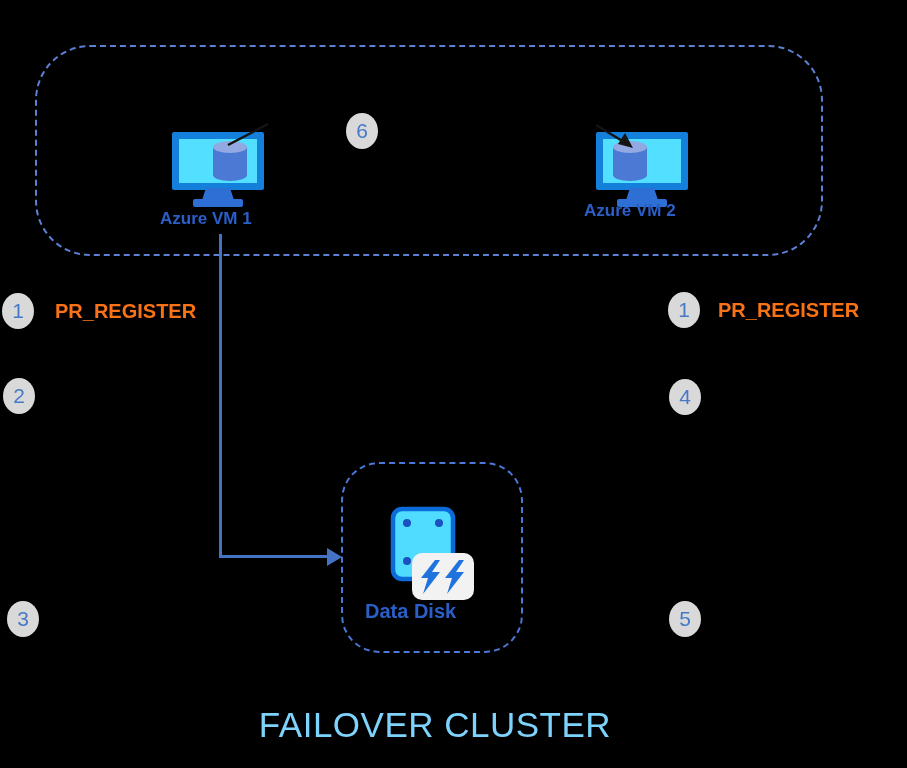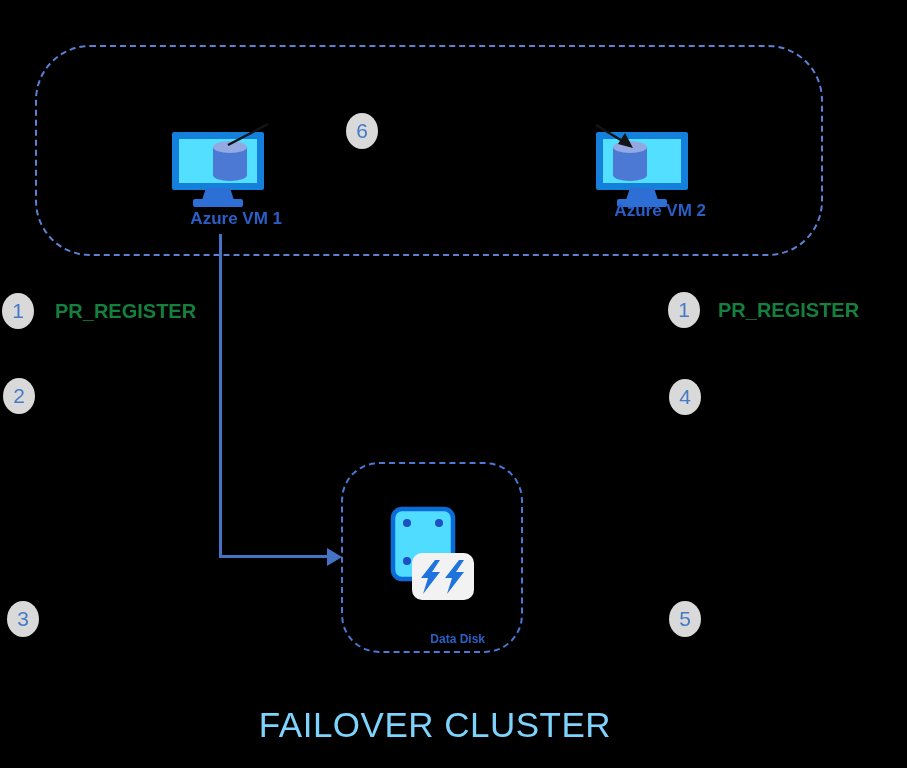--- a/index.html
+++ b/index.html
@@ -7,37 +7,37 @@
     position:relative;width:907px;height:768px;background:#000;overflow:hidden;
     font-family:"Liberation Sans",sans-serif;
   }
   .dashed-box{position:absolute;border:2px dashed #5C80D4;}
   #cluster-box{left:35px;top:45px;width:784px;height:207px;border-radius:55px;}
   #disk-box{left:341px;top:462px;width:178px;height:187px;border-radius:38px;border-color:#4B79D8;}
   .vm-icon{position:absolute;width:100px;height:86px;}
   #vm1-icon{left:170px;top:122px;}
   #vm2-icon{left:594px;top:122px;}
   #disk-icon{position:absolute;left:390px;top:506px;width:86px;height:96px;}
-  .icon-label{position:absolute;color:#2A5FC8;font-size:17px;font-weight:700;text-align:right;}
+  .icon-label{position:absolute;color:#2A5FC8;font-size:17px;font-weight:700;text-align:left;}
   #vm1-label{left:160px;top:209px;width:122px;}
   #vm2-label{left:584px;top:201px;width:122px;}
-  #disk-label{left:365px;top:632px;width:120px;font-size:12px;}
+  #disk-label{left:365px;top:600px;width:120px;font-size:20px;}
   .circle{
     position:absolute;width:32px;height:36px;border-radius:50%;background:#D9D9D9;
     color:#4779C7;font-size:21px;display:flex;align-items:center;justify-content:center;
   }
   #c6{left:346px;top:113px;}
   #cL1{left:2px;top:293px;}
   #cL2{left:3px;top:378px;}
   #cL3{left:7px;top:601px;}
   #cR1{left:668px;top:292px;}
   #cR4{left:669px;top:379px;}
   #cR5{left:669px;top:601px;}
   .step-text{
-    position:absolute;color:#15803d;font-size:20px;font-weight:600;line-height:29px;white-space:nowrap;
+    position:absolute;color:#f97316;font-size:20px;font-weight:600;line-height:29px;white-space:nowrap;
   }
   #tL1{left:55px;top:297px;}
   #tL2{left:55px;top:384px;}
   #tL3{left:59px;top:598px;}
   #tR1{left:718px;top:296px;}
   .arrow-seg{position:absolute;background:#4472C4;}
   #arrow-v{left:219px;top:234px;width:3px;height:324px;}
   #arrow-h{left:219px;top:555px;width:110px;height:3px;}
   #arrow-head{
     position:absolute;left:327px;top:548px;width:0;height:0;

